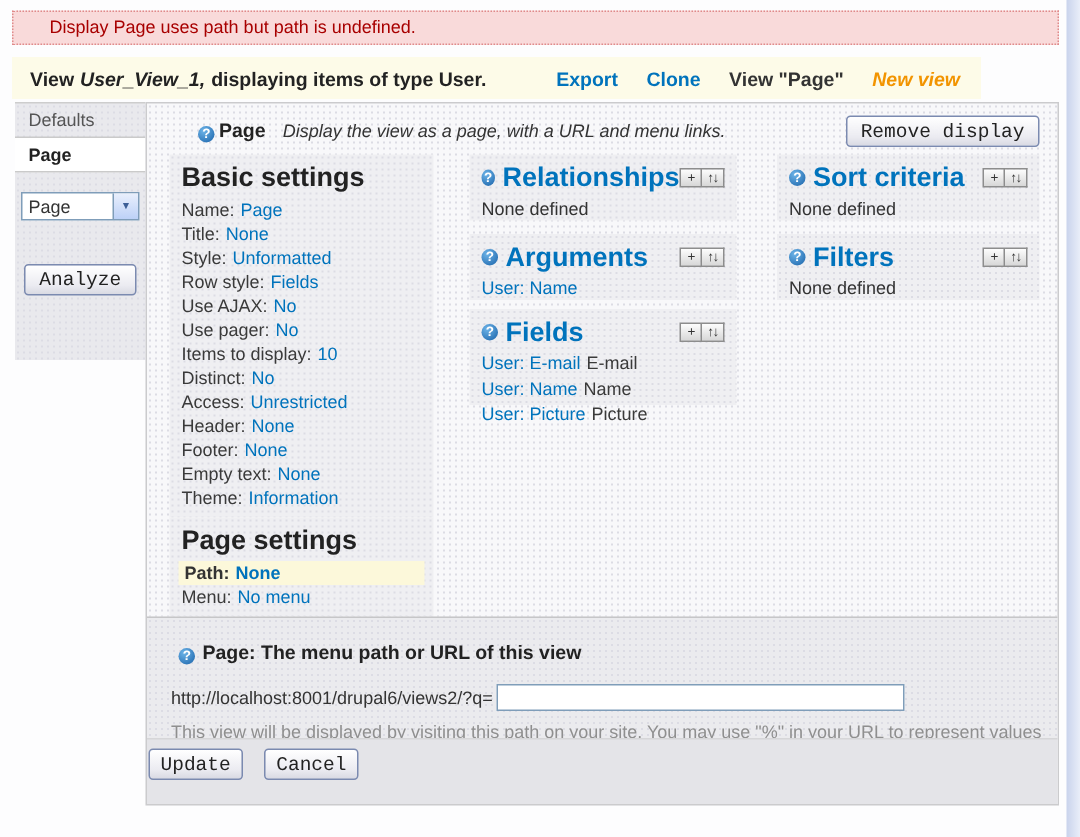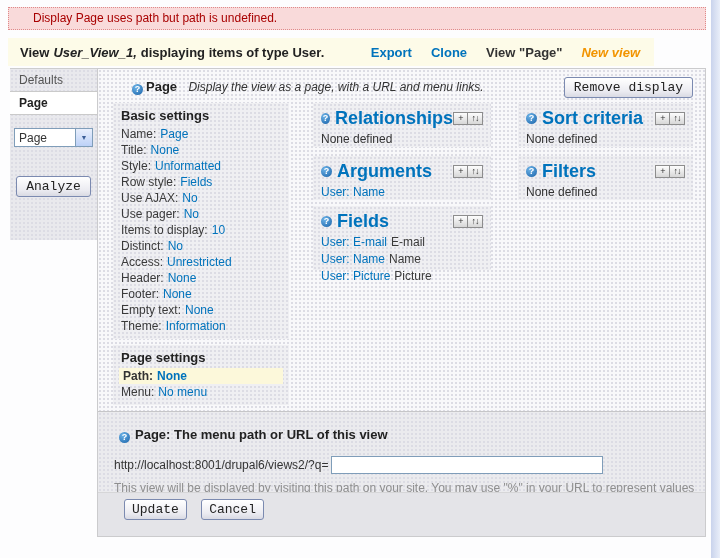--- a/index.html
+++ b/index.html
@@ -91,21 +91,21 @@
     margin-left:5px; cursor:pointer;
   }
   .mini-btns { margin-left:auto; display:flex; }
   .mini-btn {
     width:15px; height:13px; border:1px solid #8d8d8d;
     background:linear-gradient(#fdfdfd,#d7d7d7);
     font-size:9px; line-height:11px; text-align:center; color:#333;
     cursor:pointer; letter-spacing:-1px; overflow:hidden;
   }
   .mini-btn + .mini-btn { border-left:none; }
-  .bs-header { font-size:13px; font-weight:bold; color:#222; margin-bottom:3px; }
+  .bs-header { font-size:18px; font-weight:bold; color:#222; margin-bottom:3px; }
   .bs-row { line-height:16px; color:#3a3a3a; white-space:nowrap; }
   .lnk { color:var(--link,#0073bc); cursor:pointer; margin-left:4px; }
   .box-line { line-height:17px; color:#333; white-space:nowrap; }
   .box-line .suffix { color:#3a3a3a; margin-left:4px; }
   .path-row {
     background:var(--path-highlight,#fcf8da); font-weight:bold;
     line-height:16px; padding-left:4px; margin:0 -2px;
   }
   
   .path-form {
@@ -116,21 +116,21 @@
   .pf-title span { margin-left:5px; }
   .pf-row { margin:13px 5px 0 16px; display:flex; align-items:center; }
   .pf-input {
     width:272px; height:18px; border:1px solid #7f9db9; margin-left:3px;
     font:12px "Liberation Sans", sans-serif; padding:1px 3px; background:#fff;
   }
   .pf-help { margin:6px 16px 0 16px; width:588px; color:#8f8f8f; line-height:17px; }
   .pf-actions {
     position:absolute; left:0; right:0; bottom:0; height:44px;
     border-top:1px solid #d6d6d8; background-color:#e4e4e8;
-    padding:6px 0 0 26px;
+    padding:6px 0 0 1px;
   }
   .pf-actions .btn { margin-right:11px; padding:2px 7px; }
 </style>
 </head>
 <body>
 
 <div class="page">
   <div class="right-strip"></div>
 
   <div class="error-box">Display Page uses path but path is undefined.</div>

